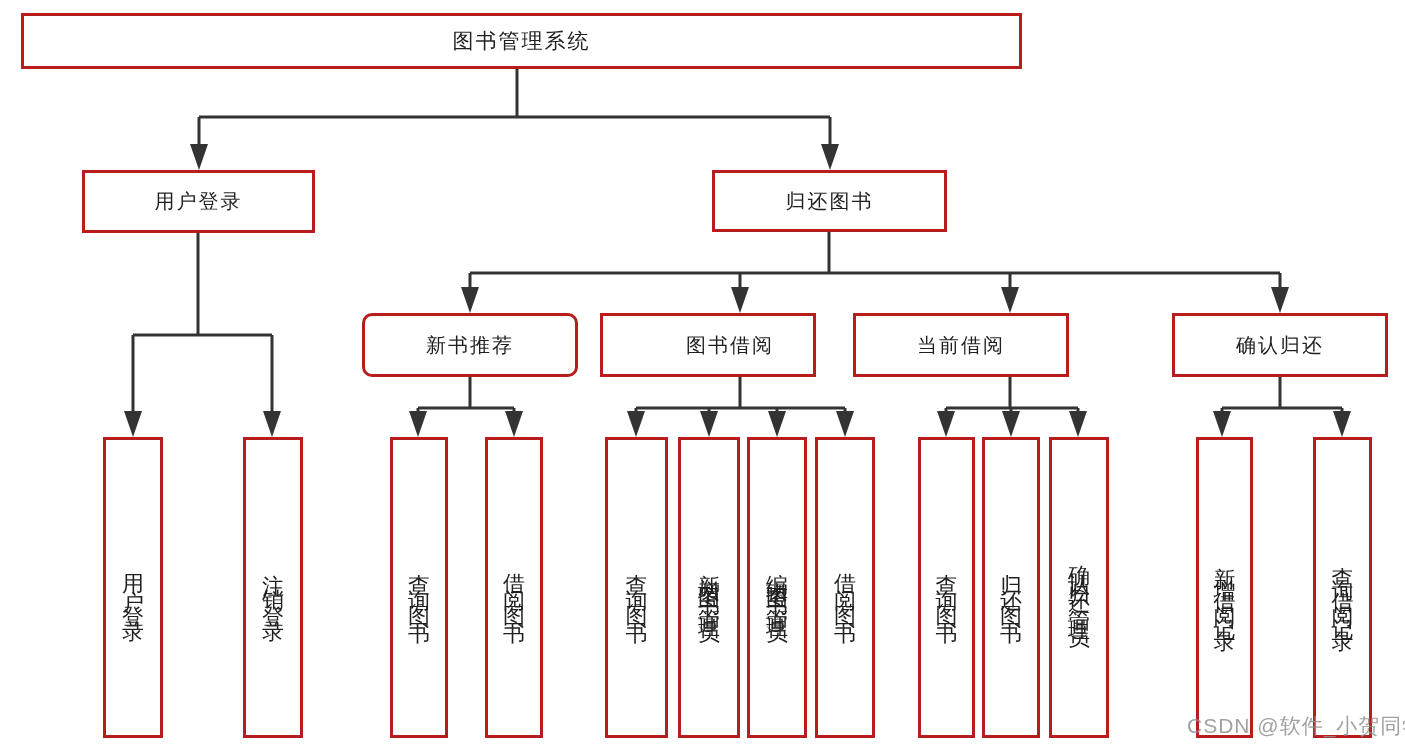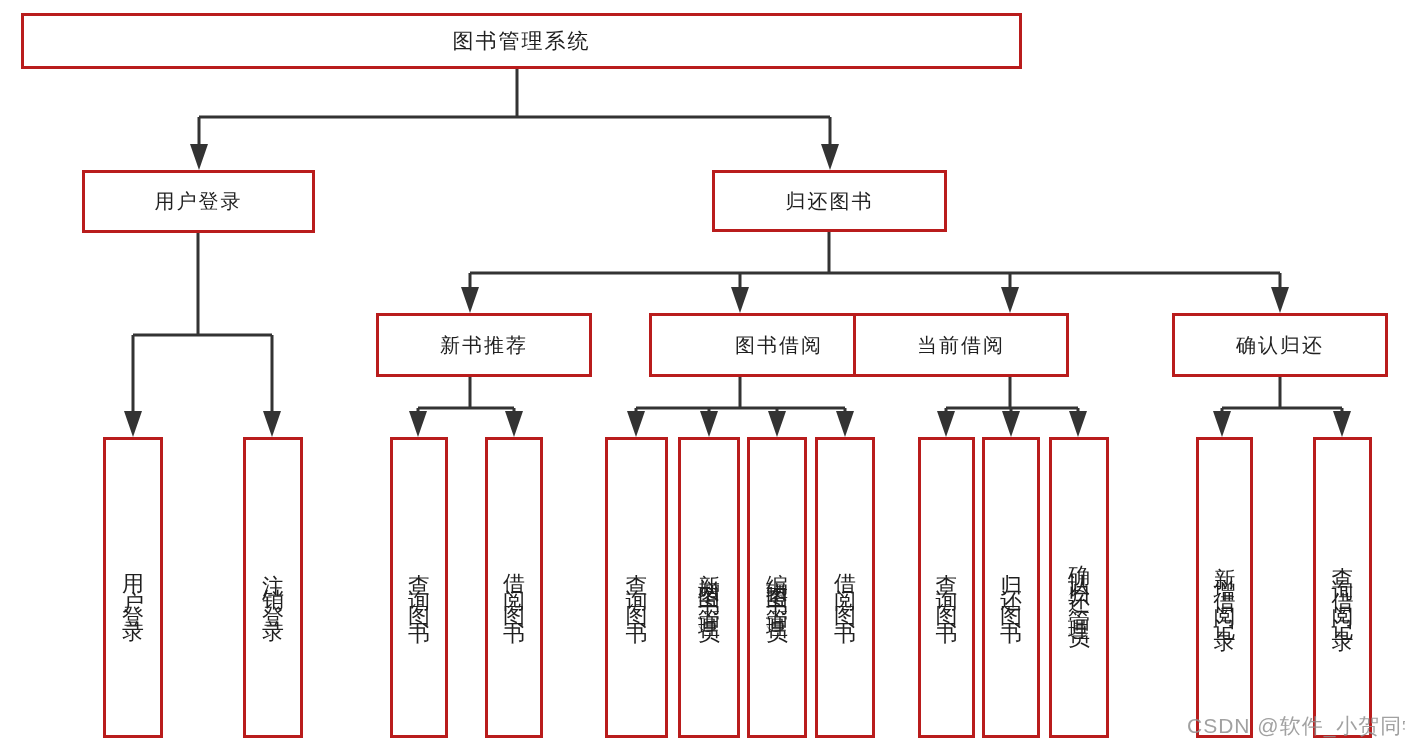--- a/index.html
+++ b/index.html
@@ -26,22 +26,22 @@
     justify-content: center;
     color: #1f1f1f;
     font-size: 20px;
     letter-spacing: 2px;
     white-space: nowrap;
   }
   .node--root   { left: 21px;   top: 13px;  width: 1001px; height: 56px; font-size: 21px; }
   .node--l2a    { left: 82px;   top: 170px; width: 233px;  height: 63px; }
   .node--l2b    { left: 712px;  top: 170px; width: 235px;  height: 62px; }
   .node--l3     { top: 313px; width: 216px; height: 64px; }
-  .node--l3a    { left: 376px; }
-  .node--l3b    { left: 649px; padding-left: 44px; }
+  .node--l3a    { left: 362px; border-radius: 10px; }
+  .node--l3b    { left: 600px; padding-left: 44px; }
   .node--l3c    { left: 853px; }
   .node--l3d    { left: 1172px; }
   .leaf { top: 437px; height: 301px; letter-spacing: 0; }
   .leaf span {
     writing-mode: vertical-rl;
     text-orientation: mixed;
     font-size: 22px;
     color: #1f1f1f;
     line-height: 1;
   }

